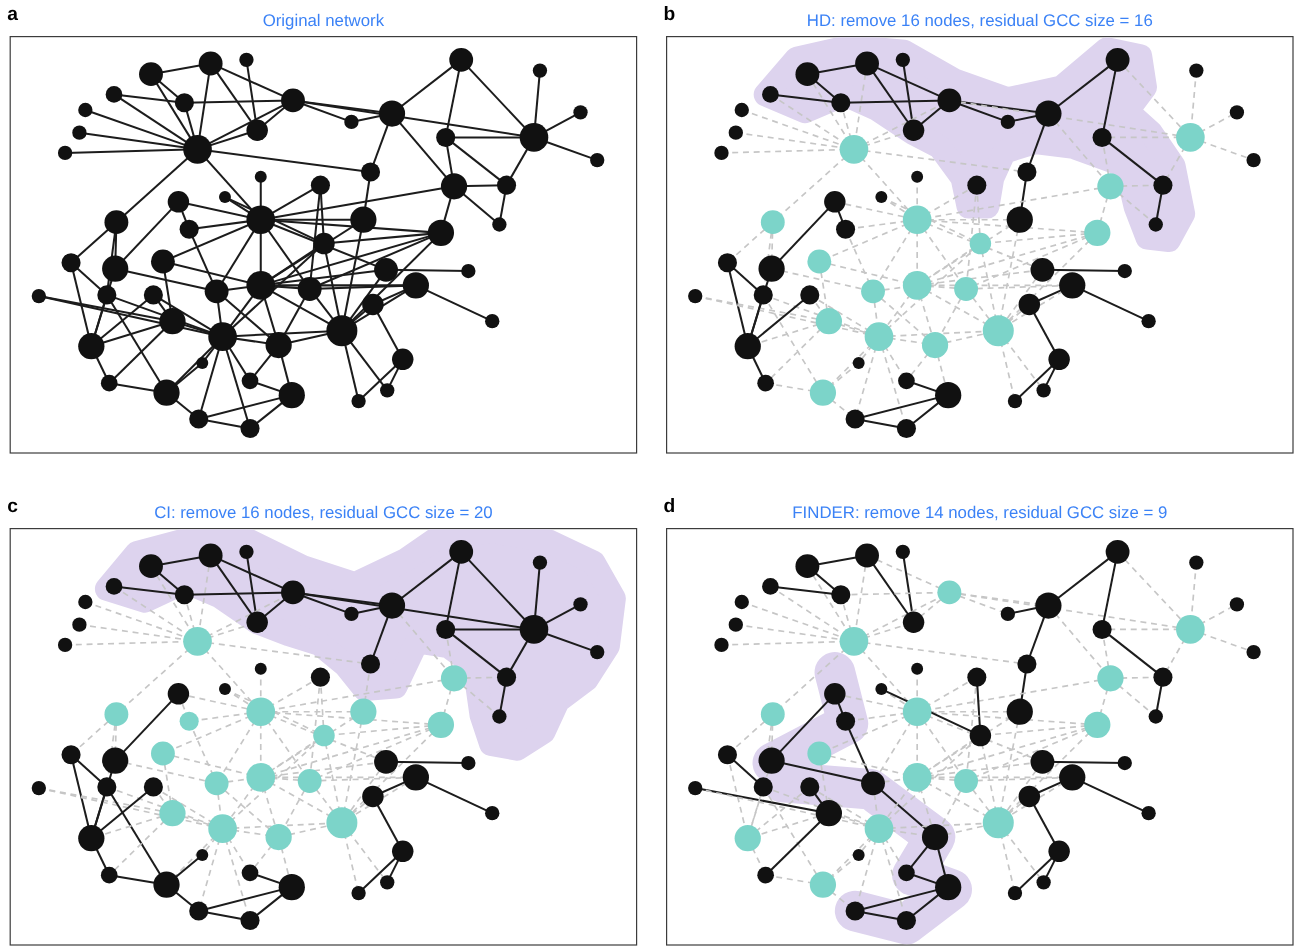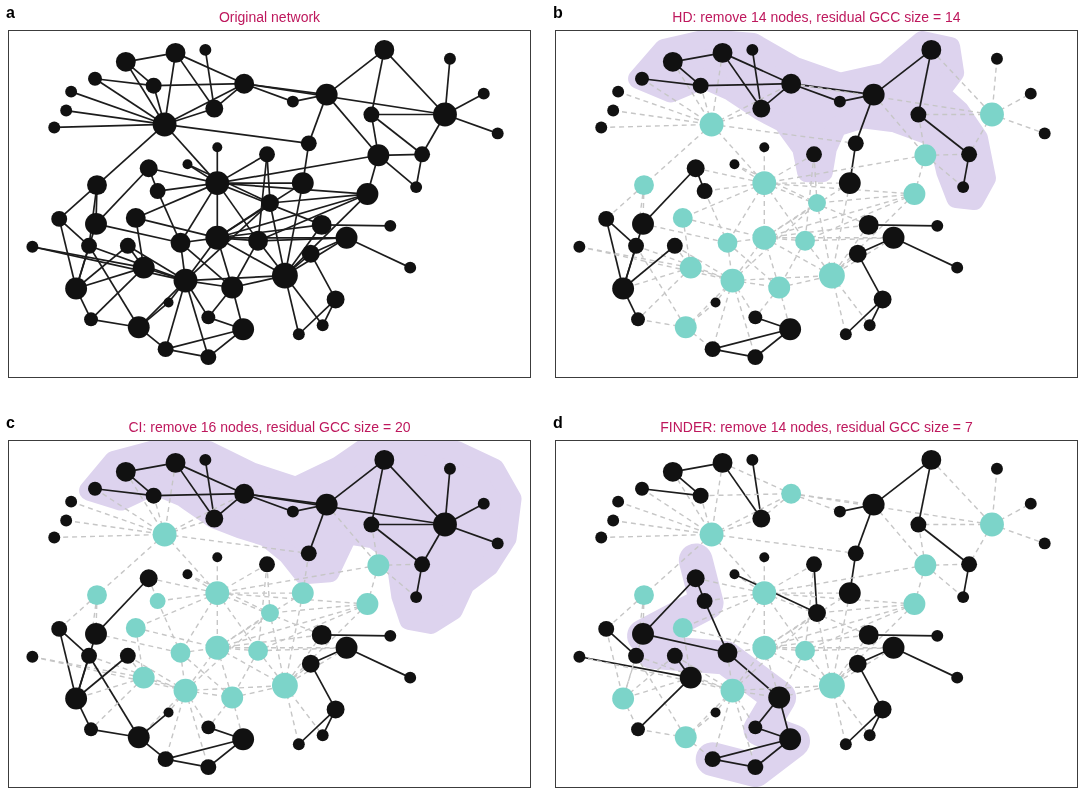--- a/index.html
+++ b/index.html
@@ -1,20 +1,20 @@
 <!DOCTYPE html>
 <html><head>
 <meta charset="utf-8">
 <style>
   html,body{margin:0;padding:0;background:#ffffff;}
   body{width:1080px;height:792px;position:relative;font-family:"Liberation Sans",sans-serif;}
   .panel-block{position:absolute;width:523px;}
   .panel-header{position:relative;height:26px;}
   .panel-letter{position:absolute;left:-2px;top:0;font-weight:bold;font-size:16px;color:#000;}
-  .panel-title{display:block;text-align:center;font-size:14px;color:#be185d;padding-top:5px;}
+  .panel-title{display:block;text-align:center;font-size:14px;color:#3b82f6;padding-top:5px;}
   .panel-box{border:1.6px solid #3c3c3c;background:#fff;}
   svg.net{display:block;}
 </style>
 </head>
 <body>
 
 <div>
 
   <section class="panel-block" style="left:8px;top:4px;">
     <div class="panel-header">
@@ -215,21 +215,21 @@
           <circle cx="315" cy="296" r="6" fill="#111111"></circle>
           <circle cx="291" cy="305" r="6" fill="#111111"></circle>
           <circle cx="262" cy="173" r="9" fill="#111111"></circle>
         </svg>
     </div>
   </section>
 
   <section class="panel-block" style="left:555px;top:4px;">
     <div class="panel-header">
       <span class="panel-letter">b</span>
-      <span class="panel-title">HD: remove 14 nodes, residual GCC size = 14</span>
+      <span class="panel-title">HD: remove 16 nodes, residual GCC size = 16</span>
     </div>
     <div class="panel-box">
       <svg class="net" width="520" height="346" viewBox="0 0 522 348">
           <path d="M 82 48 L 108 18 L 152 8 L 198 12 L 240 36 L 285 52 L 330 42 L 368 10 L 396 16 L 400 42 L 385 62 L 405 80 L 424 108 L 432 148 L 420 170 L 402 168 L 392 142 L 384 108 L 340 92 L 308 88 L 282 96 L 272 118 L 268 142 L 252 142 L 247 118 L 228 92 L 205 80 L 175 60 L 148 48 L 115 62 Z" fill="#ddd3ee" stroke="#ddd3ee" stroke-width="20" stroke-linejoin="round" stroke-linecap="round"></path>
           <line x1="117" y1="31" x2="167" y2="22" stroke="#1c1c1c" stroke-width="1.7"></line>
           <line x1="117" y1="31" x2="156" y2="94" stroke="#c6c6c6" stroke-width="1.4" stroke-dasharray="5 4"></line>
           <line x1="117" y1="31" x2="145" y2="55" stroke="#1c1c1c" stroke-width="1.7"></line>
           <line x1="167" y1="22" x2="156" y2="94" stroke="#c6c6c6" stroke-width="1.4" stroke-dasharray="5 4"></line>
           <line x1="167" y1="22" x2="236" y2="53" stroke="#1c1c1c" stroke-width="1.7"></line>
           <line x1="167" y1="22" x2="206" y2="78" stroke="#1c1c1c" stroke-width="1.7"></line>
@@ -623,21 +623,21 @@
           <circle cx="315" cy="296" r="6" fill="#111111"></circle>
           <circle cx="291" cy="305" r="6" fill="#111111"></circle>
           <circle cx="262" cy="173" r="9" fill="#7cd4c9"></circle>
         </svg>
     </div>
   </section>
 
   <section class="panel-block" style="left:555px;top:414px;">
     <div class="panel-header">
       <span class="panel-letter">d</span>
-      <span class="panel-title">FINDER: remove 14 nodes, residual GCC size = 7</span>
+      <span class="panel-title">FINDER: remove 14 nodes, residual GCC size = 9</span>
     </div>
     <div class="panel-box">
       <svg class="net" width="520" height="346" viewBox="0 0 522 348">
           <path d="M 140 120 L 151 163 L 88 196" fill="none" stroke="#ddd3ee" stroke-width="34" stroke-linejoin="round" stroke-linecap="round"></path>
           <path d="M 96 212 L 170 218 L 224 258 L 205 290 L 238 302 L 200 331 L 157 320" fill="none" stroke="#ddd3ee" stroke-width="34" stroke-linejoin="round" stroke-linecap="round"></path>
           <line x1="117" y1="31" x2="167" y2="22" stroke="#1c1c1c" stroke-width="1.7"></line>
           <line x1="117" y1="31" x2="156" y2="94" stroke="#c6c6c6" stroke-width="1.4" stroke-dasharray="5 4"></line>
           <line x1="117" y1="31" x2="145" y2="55" stroke="#1c1c1c" stroke-width="1.7"></line>
           <line x1="167" y1="22" x2="156" y2="94" stroke="#c6c6c6" stroke-width="1.4" stroke-dasharray="5 4"></line>
           <line x1="167" y1="22" x2="236" y2="53" stroke="#c6c6c6" stroke-width="1.4" stroke-dasharray="5 4"></line>

